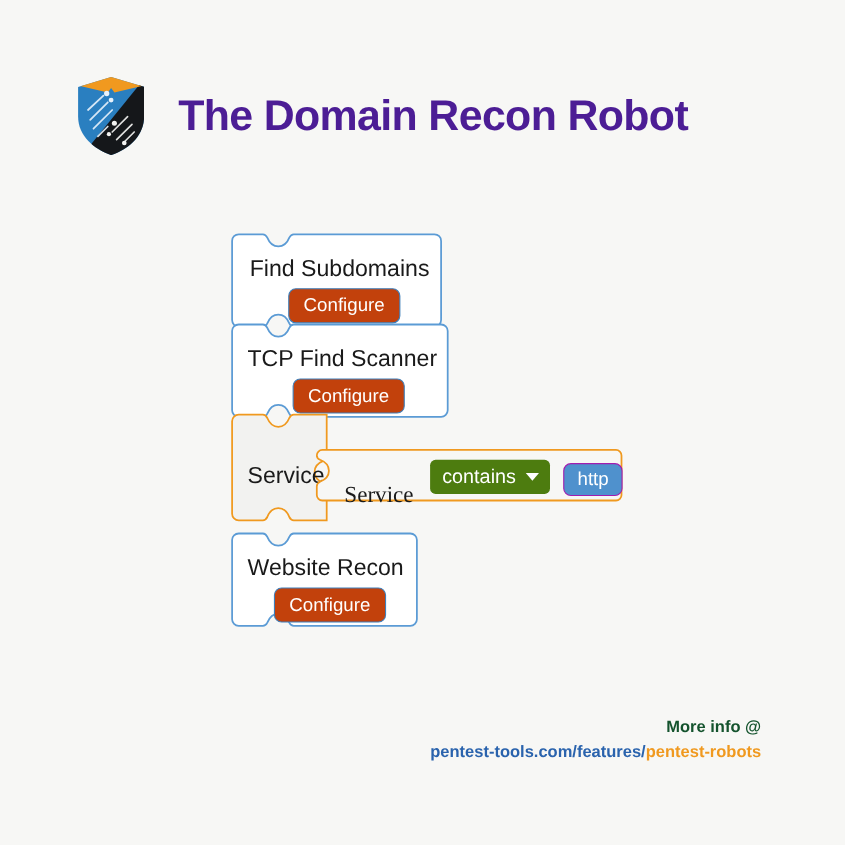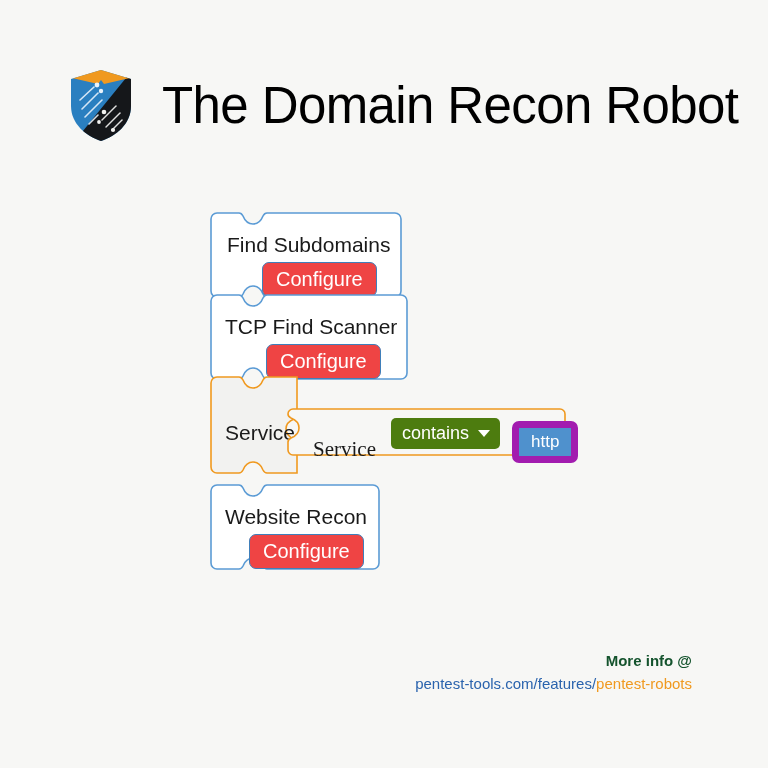--- a/index.html
+++ b/index.html
@@ -23,23 +23,23 @@
     display: flex;
     align-items: center;
     gap: 28px;
   }
   .logo {
     width: 66px;
     height: 74px;
     display: block;
   }
   .page-title {
-    font-size: 51px;
-    font-weight: normal;
-    color: #000000;
+    font-size: 39px;
+    font-weight: bold;
+    color: #4c1d95;
     letter-spacing: -0.6px;
     white-space: nowrap;
     line-height: 1;
   }
 
   
   .canvas {
     position: absolute;
     left: 0;
     top: 0;
@@ -62,25 +62,25 @@
   .blk-label {
     position: absolute;
     font-size: 21px;
     color: #1a1a1a;
     white-space: nowrap;
     line-height: 1;
   }
 
   .cfg-btn {
     position: absolute;
-    background: #ef4444;
+    background: #c2410c;
     color: #ffffff;
     border: 1px solid #3f7fba;
     border-radius: 7px;
-    font-size: 20px;
+    font-size: 17px;
     padding: 6px 13px 7px 13px;
     line-height: 1;
     white-space: nowrap;
     cursor: pointer;
   }
 
   
   .cond-label {
     position: absolute;
     font-size: 21px;
@@ -107,21 +107,21 @@
     height: 0;
     border-left: 6px solid transparent;
     border-right: 6px solid transparent;
     border-top: 7px solid #ffffff;
     display: inline-block;
   }
   .chip {
     position: absolute;
     background: #4f91cd;
     color: #ffffff;
-    border: 7px solid #a21caf;
+    border: 1px solid #a21caf;
     border-radius: 7px;
     font-size: 17px;
     padding: 5px 12px 6px 12px;
     line-height: 1;
     white-space: nowrap;
     cursor: pointer;
   }
 
   
   .footer {
@@ -132,21 +132,21 @@
     line-height: 1.5;
   }
   .footer-line1 {
     font-size: 15px;
     font-weight: bold;
     color: #14532d;
     display: block;
   }
   .footer-line2 {
     font-size: 15px;
-    font-weight: normal;
+    font-weight: bold;
     display: block;
     white-space: nowrap;
   }
   .f-blue { color: #2a63ad; }
   .f-orange { color: #f0991f; }
 </style>
 </head>
 <body>
 
 <div class="header">

